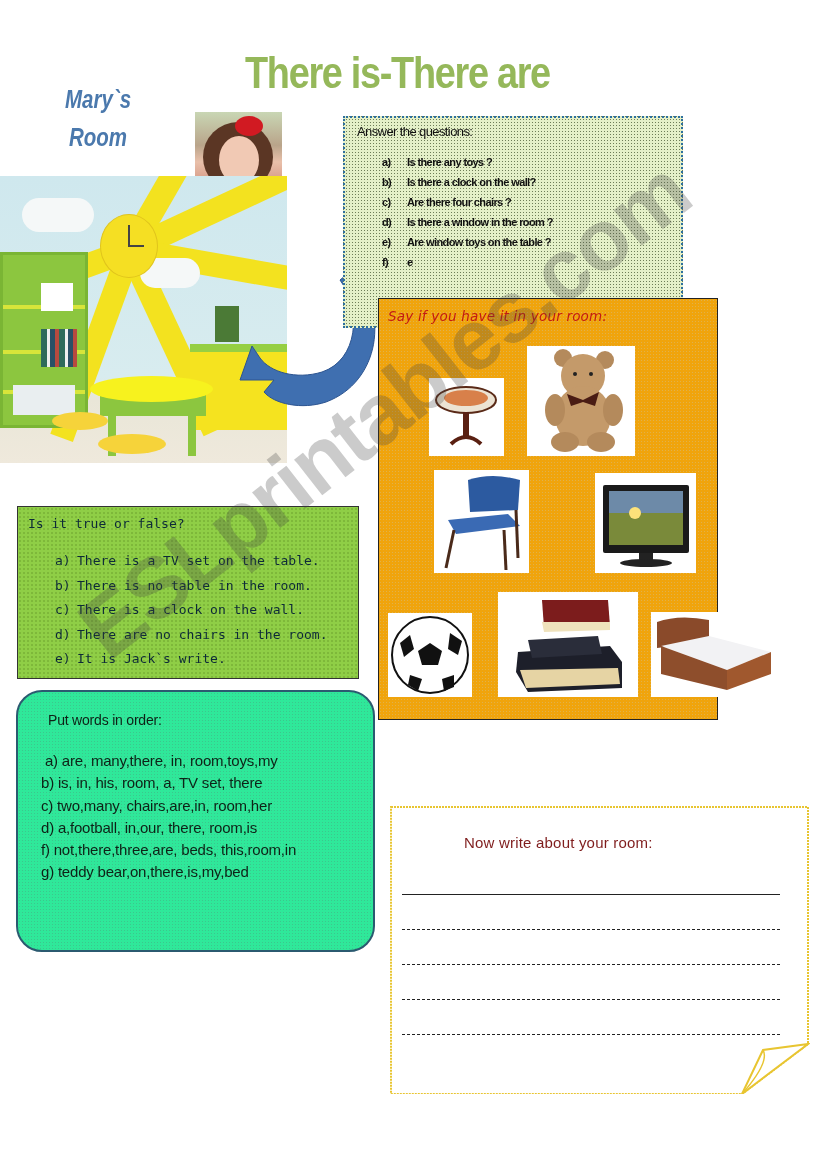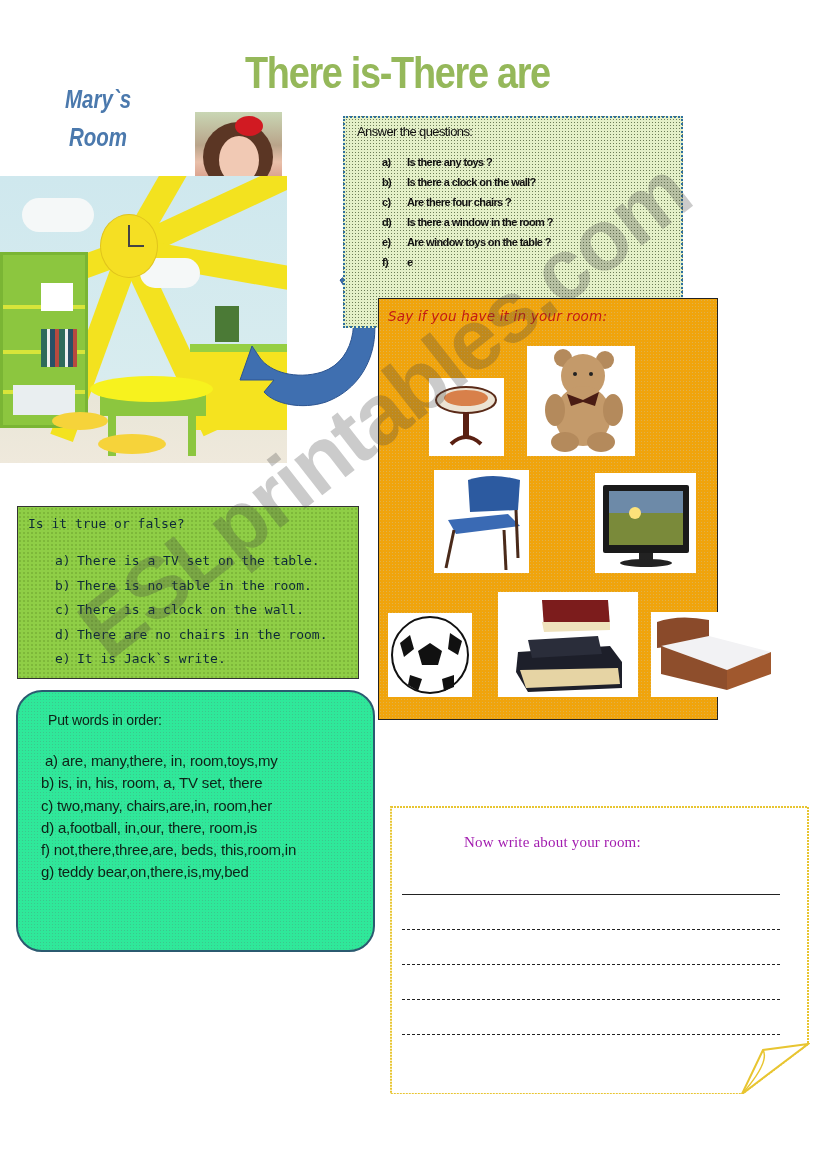--- a/index.html
+++ b/index.html
@@ -63,21 +63,21 @@
   
   .wbox { left:16px; top:690px; width:359px; height:262px; border:2px solid #2b5a70; border-radius:26px; background-color:#2fe89a;
           background-image:radial-gradient(#3cc68d 0.8px, transparent 1px); background-size:3px 3px; box-sizing:border-box; }
   .wbox .head { position:absolute; left:30px; top:20px; font-family:"Liberation Sans", sans-serif; font-size:14px; color:#0e2217; letter-spacing:-0.2px; }
   .wbox ul { position:absolute; left:7px; top:44px; margin:16px; padding:0; list-style:none; }
   .wbox li { font-family:"Liberation Sans", sans-serif; font-size:15px; color:#0e2217; height:22.3px; letter-spacing:-0.2px; white-space:nowrap; }
 
   
   .write { left:390px; top:806px; width:420px; height:288px; }
   .write .paper { position:absolute; left:0; top:0; width:420px; height:288px; }
-  .write .head { position:absolute; left:74px; top:28px; font-family:Liberation Serif, serif; font-size:15px; color:#a21caf; letter-spacing:0.2px; }
+  .write .head { position:absolute; left:74px; top:28px; font-family:Liberation Sans, sans-serif; font-size:15px; color:#7f1d1d; letter-spacing:0.2px; }
   .write .line { position:absolute; left:12px; width:378px; height:0; border-top:1.5px solid #222; }
   .write .line.dashed { border-top:1.5px dashed #222; }
 
   .watermark { left:60px; top:600px; font-family:"Liberation Sans", sans-serif; font-weight:bold; font-size:86px; color:rgba(70,70,70,0.28); transform:rotate(-38deg); transform-origin:left top; white-space:nowrap; pointer-events:none; letter-spacing:-2px; }
 </style>
 </head>
 <body>
 
 <div class="abs title">There is-There are</div>
 <div class="abs subtitle">

